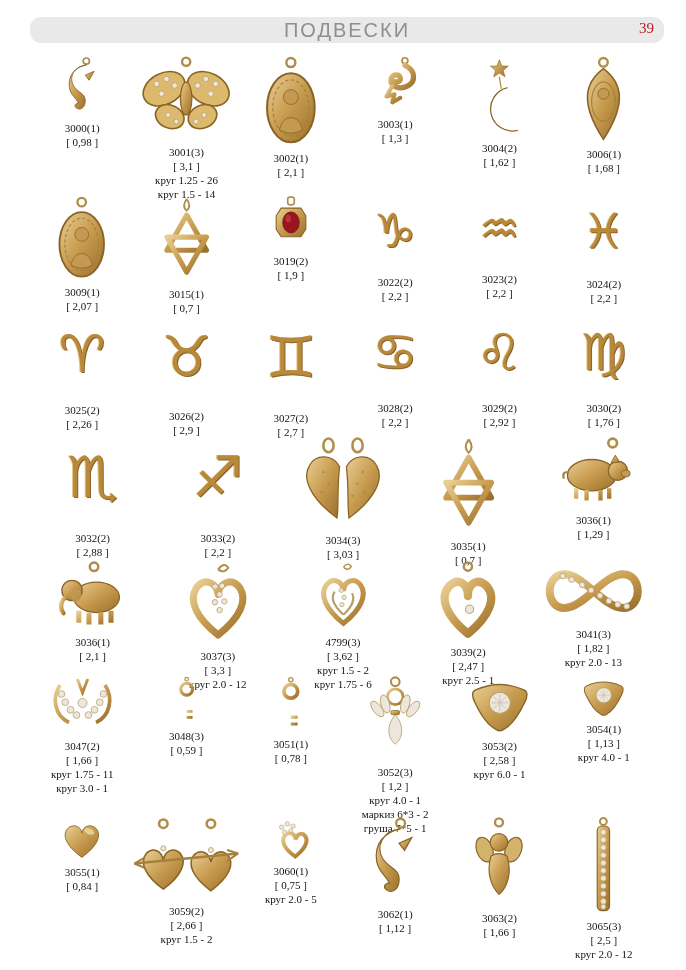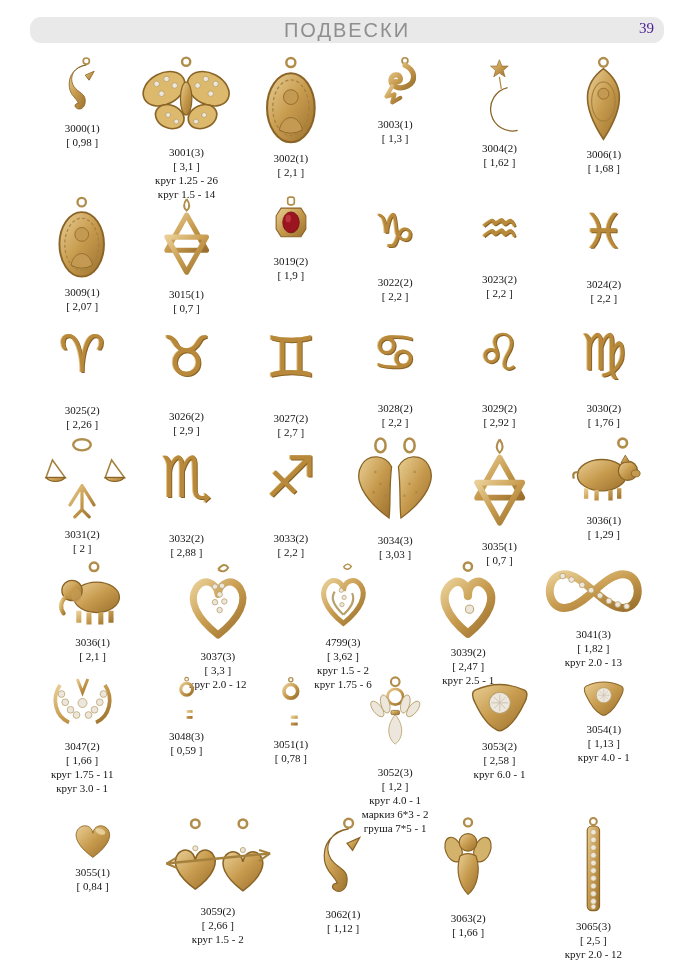--- a/index.html
+++ b/index.html
@@ -3,21 +3,21 @@
 <meta charset="utf-8">
 <style>
   html,body{margin:0;padding:0;background:#fff;}
   .page{position:relative;width:686px;height:970px;background:#ffffff;overflow:hidden;
         font-family:"Liberation Serif",serif;color:#111;}
   .band{position:absolute;top:17px;left:30px;right:22px;height:26px;background:#e9e9e9;
         display:flex;align-items:center;justify-content:center;border-radius:11px;}
   .title{font-family:"Liberation Sans",sans-serif;font-size:20px;letter-spacing:2px;
          color:#8f8f8f;font-weight:400;}
   .pageno{position:absolute;right:10px;top:3px;font-family:"Liberation Serif",serif;
-          font-size:15px;color:#4c1d95;}
+          font-size:15px;color:#b91c1c;}
   .grid{position:absolute;top:56px;left:30px;right:30px;}
   .row{display:flex;align-items:flex-start;}
   .cell{flex:1 1 0;display:flex;flex-direction:column;align-items:center;min-width:0;}
   .img{display:flex;align-items:flex-start;justify-content:center;overflow:visible;}
   .img svg{height:100%;width:auto;display:block;}
   .zg{font-family:"DejaVu Sans",sans-serif;color:#b8893a;line-height:1;display:block;
       text-shadow:1px 1px 0 #8a6426, -1px 0 0 #e2c588;}
   .cap{text-align:center;margin-top:3px;font-size:11px;line-height:14px;color:#151515;}
   .cap div{white-space:nowrap;}
 </style>
@@ -265,37 +265,20 @@
             <span class="zg" style="font-size: 51px; margin-top: 11px;">♍</span>
           </div>
           <div class="cap">
             <div>3030(2)</div>
             <div>[ 1,76 ]</div>
           </div>
         </div>
       </div>
       <div class="row" style="height: 124px;">
         <div class="cell">
-          <div class="img" style="height: 88px;">
-            <svg viewBox="0 0 110 110">
-              <ellipse cx="55" cy="11" rx="11" ry="7" fill="none" stroke="#b08d4a" stroke-width="3"></ellipse>
-              <line x1="55" y1="18" x2="55" y2="62" stroke="url(#gold)" stroke-width="4"></line>
-              <line x1="18" y1="30" x2="92" y2="30" stroke="url(#gold)" stroke-width="4"></line>
-              <path d="M18 30 L10 52 L34 52 Z M92 30 L84 52 L108 52 Z" fill="none" stroke="#a5813d" stroke-width="2"></path>
-              <path d="M10 52 A14 10 0 0 0 34 52 Z" fill="url(#gold)" stroke="#8a6426" stroke-width="1.5"></path>
-              <path d="M84 52 A14 10 0 0 0 108 52 Z" fill="url(#gold)" stroke="#8a6426" stroke-width="1.5"></path>
-              <path d="M55 62 L40 86 M55 62 L70 86 M55 62 L55 92 M55 92 l-9 9 M55 92 l9 9" stroke="url(#gold)" stroke-width="4" stroke-linecap="round" fill="none"></path>
-            </svg>
-          </div>
-          <div class="cap">
-            <div>3031(2)</div>
-            <div>[ 2 ]</div>
-          </div>
-        </div>
-        <div class="cell">
           <div class="img" style="height: 92px;">
             <span class="zg" style="font-size: 57px; margin-top: 13px;">♏</span>
           </div>
           <div class="cap">
             <div>3032(2)</div>
             <div>[ 2,88 ]</div>
           </div>
         </div>
         <div class="cell">
           <div class="img" style="height: 92px;">
@@ -585,20 +568,39 @@
               <path d="M4 56 L126 44" stroke="#a5813d" stroke-width="3"></path>
               <path d="M4 56 l12 -7 M4 56 l12 5 M126 44 l-13 -4 M126 44 l-13 9" stroke="#a5813d" stroke-width="2.5" fill="none"></path>
               <circle cx="38" cy="38" r="3" fill="#ece6dc" stroke="#b8a06a"></circle>
               <circle cx="94" cy="40" r="3" fill="#ece6dc" stroke="#b8a06a"></circle>
             </svg>
           </div>
           <div class="cap">
             <div>3059(2)</div>
             <div>[ 2,66 ]</div>
             <div>круг 1.5 - 2</div>
+          </div>
+        </div>
+        <div class="cell">
+          <div class="img" style="height: 45px;">
+            <svg viewBox="0 0 90 80">
+              <path d="M52 72 C32 58 26 44 34 34 C42 26 52 32 53 42 C54 32 64 28 70 36 C76 46 68 60 52 72 Z" fill="none" stroke="url(#gold)" stroke-width="7"></path>
+              <g fill="#ece6dc" stroke="#b8a06a" stroke-width="1">
+                <circle cx="28" cy="20" r="4"></circle>
+                <circle cx="38" cy="14" r="4"></circle>
+                <circle cx="48" cy="18" r="4"></circle>
+                <circle cx="33" cy="29" r="4"></circle>
+                <circle cx="44" cy="26" r="3.5"></circle>
+              </g>
+            </svg>
+          </div>
+          <div class="cap">
+            <div>3060(1)</div>
+            <div>[ 0,75 ]</div>
+            <div>круг 2.0 - 5</div>
           </div>
         </div>
         <div class="cell">
           <div class="img" style="height: 88px;">
             <svg viewBox="0 0 90 110">
               <circle cx="52" cy="9" r="5.5" fill="none" stroke="#b08d4a" stroke-width="3"></circle>
               <path d="M52 16 C30 18 20 38 30 54 C38 66 52 66 50 82 C49 93 40 97 34 92 C30 89 32 84 38 84 C34 74 24 70 22 56 C19 34 32 20 52 16 Z" fill="url(#gold)" stroke="#8a6426" stroke-width="1.5"></path>
               <path d="M50 34 L66 27 L57 43 Z" fill="url(#gold)" stroke="#8a6426" stroke-width="1.5"></path>
             </svg>
           </div>

